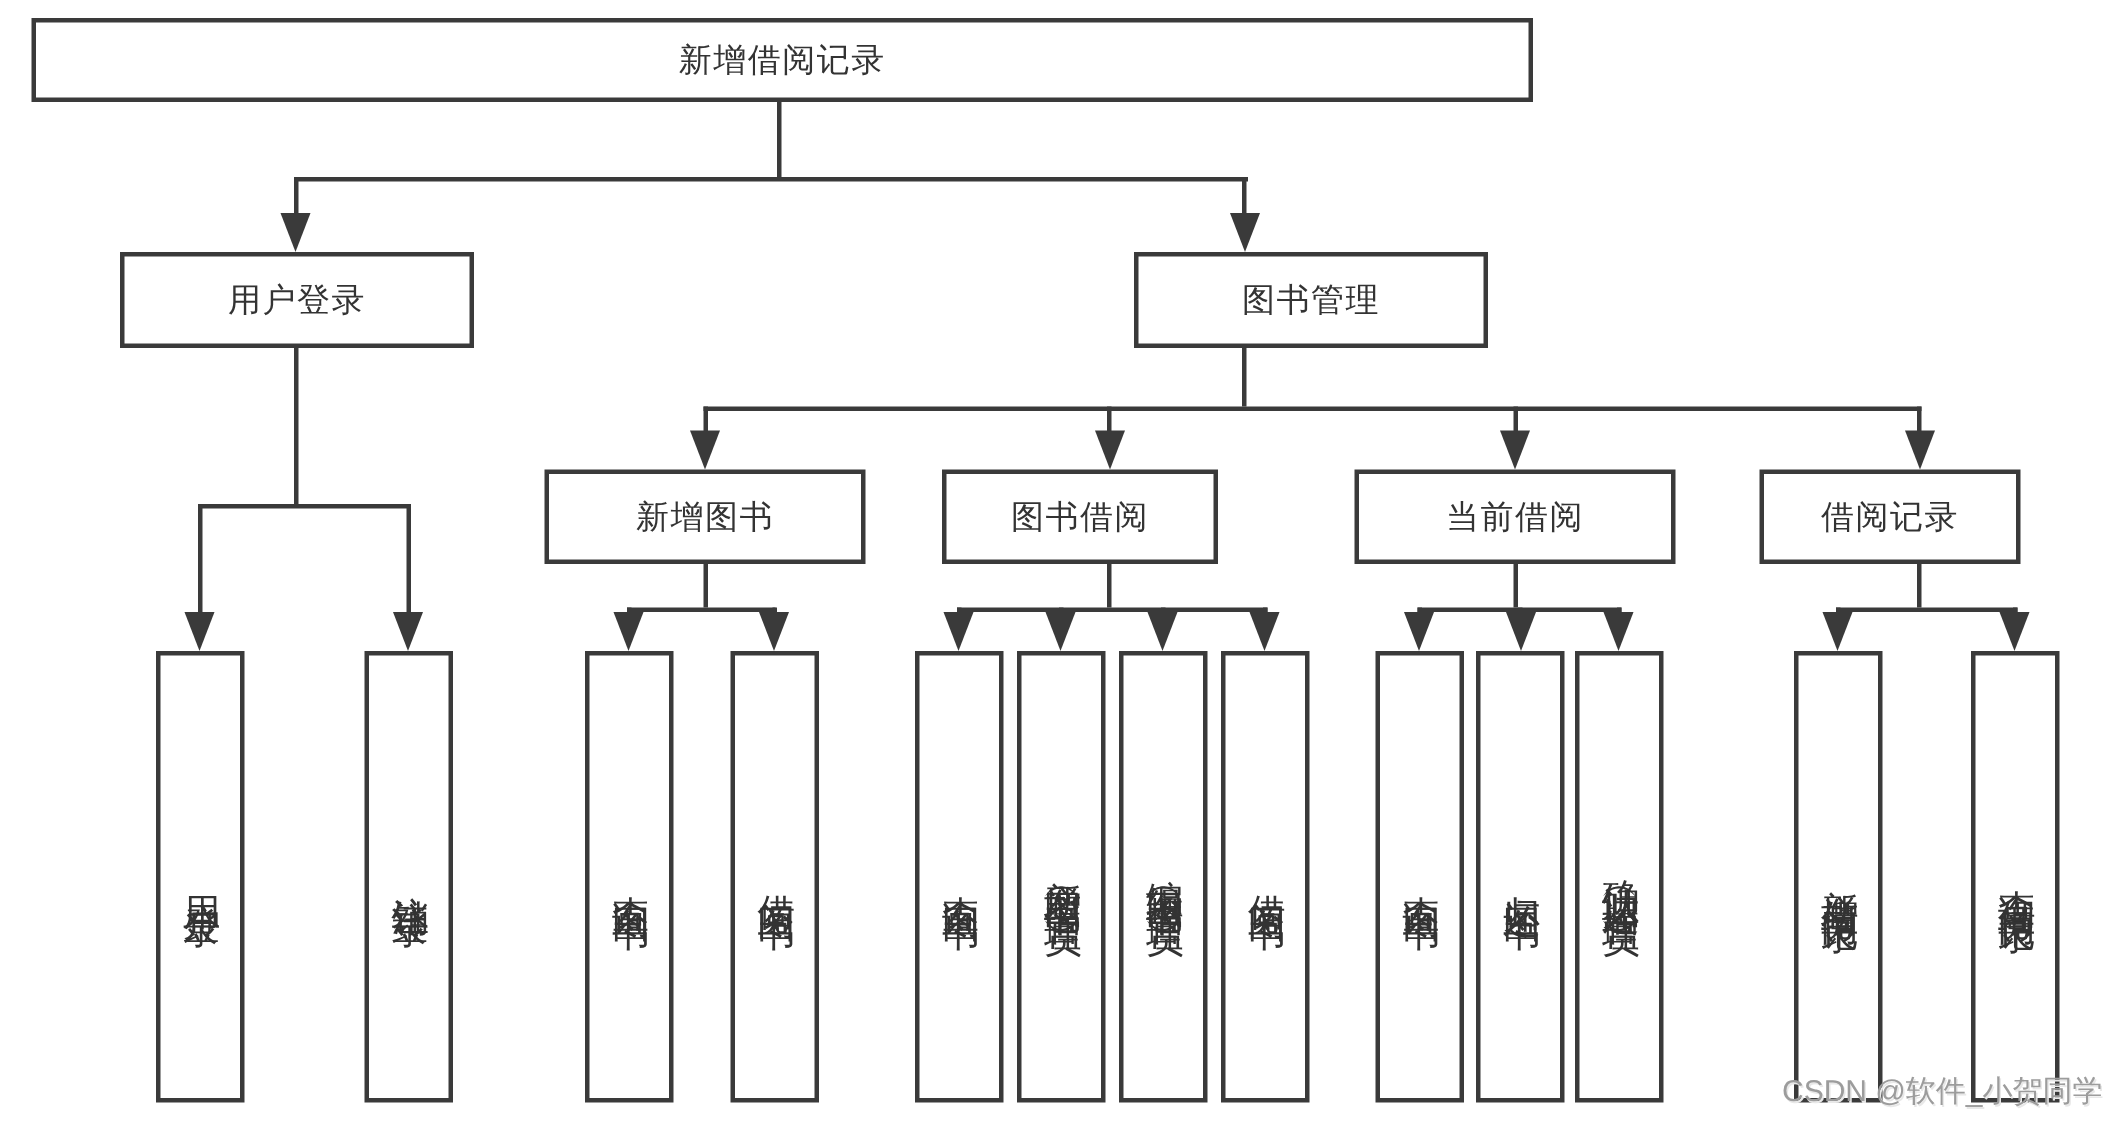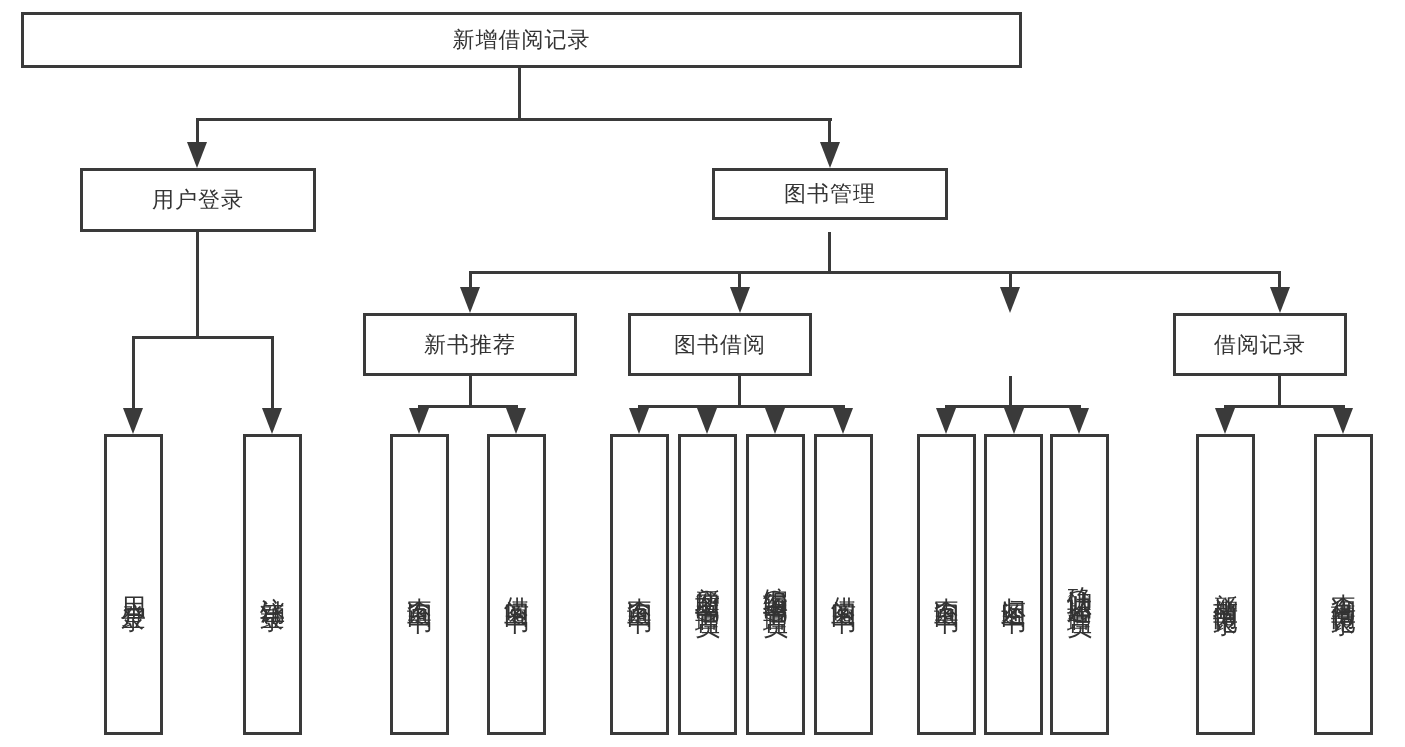--- a/index.html
+++ b/index.html
@@ -139,30 +139,33 @@
   <div class="vline" style="left:1342px;top:405px;height:8px"></div>
   <div class="ahead" style="left:1333px;top:408px"></div>
 
   <div class="box" style="left:21px;top:12px;width:1001px;height:56px">
     <span>新增借阅记录</span>
   </div>
 
   <div class="box" style="left:80px;top:168px;width:236px;height:64px">
     <span>用户登录</span>
   </div>
-  <div class="box" style="left:712px;top:168px;width:236px;height:52px">
+  <div class="box" style="left:756px;top:168px;width:236px;height:64px">
     <span>图书管理</span>
   </div>
 
   <div class="box" style="left:363px;top:313px;width:214px;height:63px">
-    <span>新书推荐</span>
+    <span>新增图书</span>
   </div>
   <div class="box" style="left:628px;top:313px;width:184px;height:63px">
     <span>图书借阅</span>
   </div>
+  <div class="box" style="left:903px;top:313px;width:214px;height:63px">
+    <span>当前借阅</span>
+  </div>
   <div class="box" style="left:1173px;top:313px;width:174px;height:63px">
     <span>借阅记录</span>
   </div>
 
   <div class="leaf" style="left:104px">
     <span class="vtext">用户登录</span>
   </div>
   <div class="leaf" style="left:243px">
     <span class="vtext">注销登录</span>
   </div>
@@ -197,14 +200,15 @@
     <span class="vtext">确认归还（管理员）</span>
   </div>
 
   <div class="leaf" style="left:1196px">
     <span class="vtext">新增借阅记录</span>
   </div>
   <div class="leaf" style="left:1314px">
     <span class="vtext">查询借阅记录</span>
   </div>
 
+  <div class="watermark">CSDN @软件_小贺同学</div>
 
 </div>
 
 </body></html>

